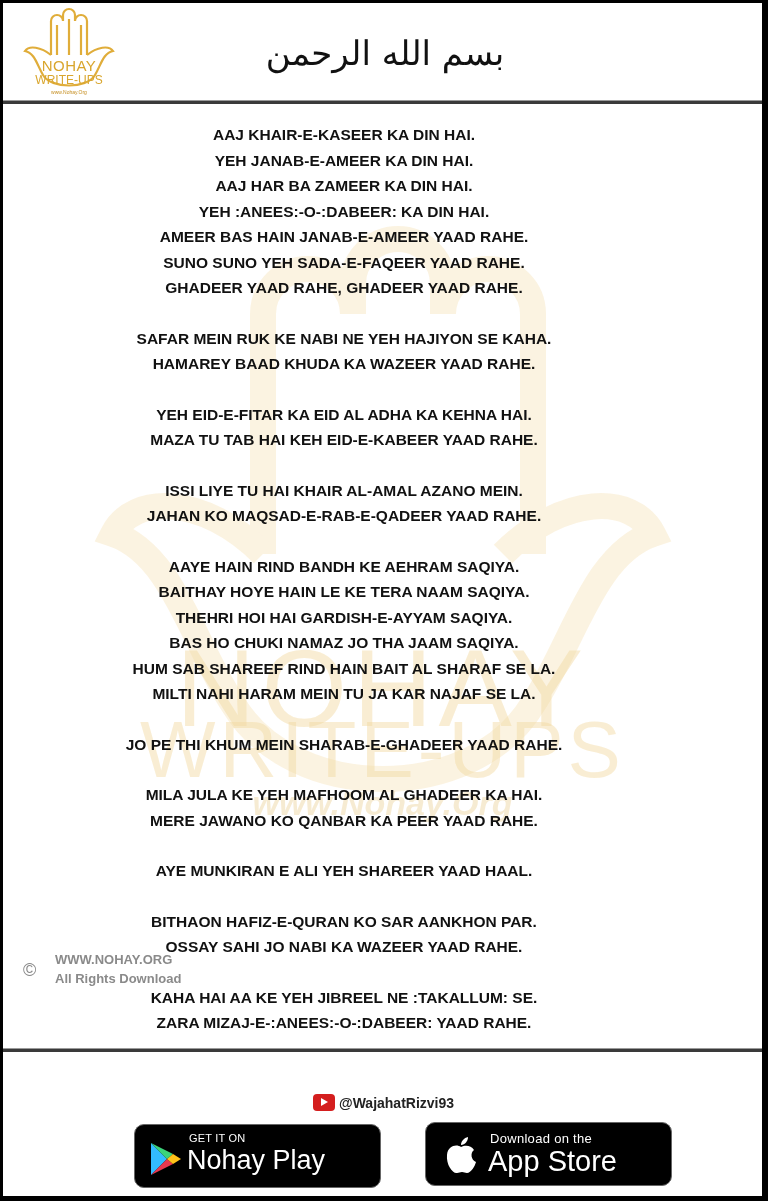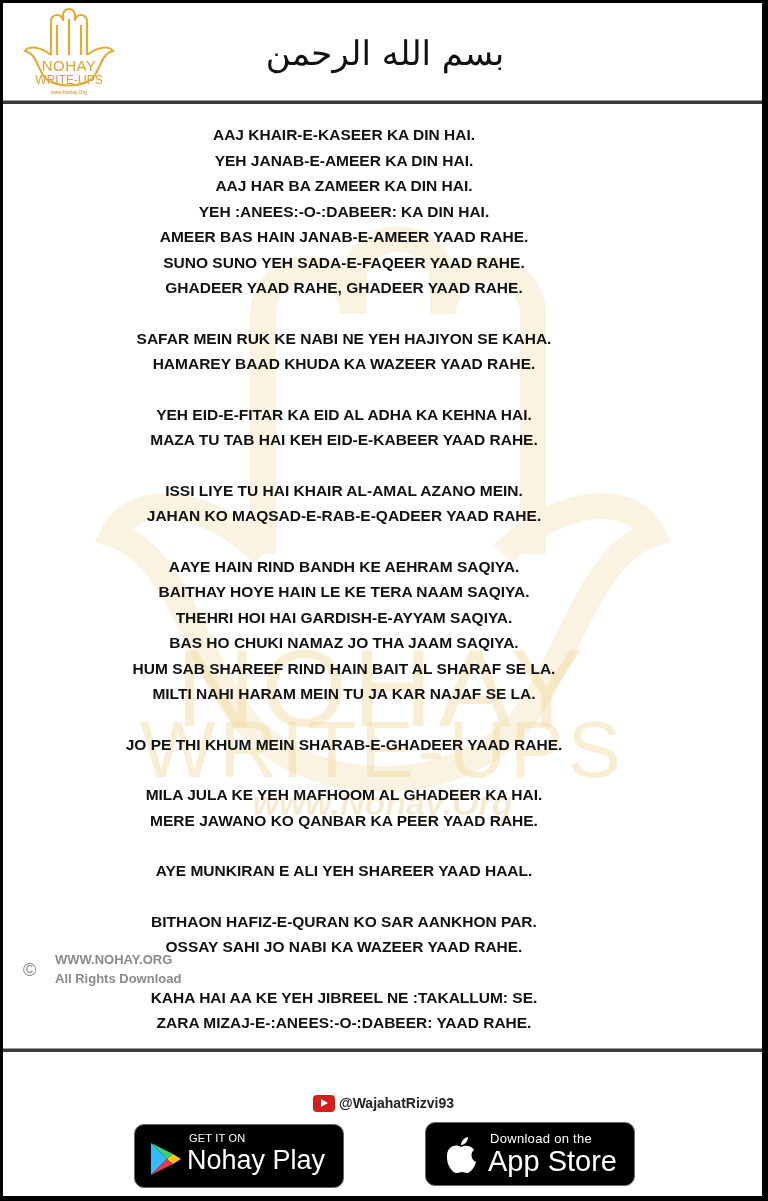--- a/index.html
+++ b/index.html
@@ -68,35 +68,36 @@
   }
   .copyright .c-url { position: absolute; left: 32px; top: 0; font-size: 13px; font-weight: bold; }
   .copyright .c-rights { position: absolute; left: 32px; top: 19px; font-size: 13px; font-weight: bold; }
   
   .footer {
     position: absolute; left: 0; top: 1049px; width: 759px; height: 144px;
     background: #fff;
   }
   .yt {
     position: absolute; left: 310px; top: 37px; height: 22px;
-    display: flex; align-items: flex-start; gap: 4px; margin-top: 6px;
+    display: flex; align-items: flex-end; gap: 4px;
   }
   .yt-icon {
     width: 22px; height: 17px; background: #d41e1e; border-radius: 4px;
     position: relative;
   }
   .yt-icon::after {
     content: ""; position: absolute; left: 8px; top: 4px;
     border-left: 7px solid #fff; border-top: 4.5px solid transparent; border-bottom: 4.5px solid transparent;
   }
   .yt-handle { font-family: "Liberation Sans", sans-serif; font-size: 14px; font-weight: bold; color: #222; }
   .store-btn {
     position: absolute; background: #000; border-radius: 10px;
     border: 1px solid #666; color: #fff;
     font-family: "Liberation Sans", sans-serif;
+    padding-left: 37px;
   }
   .gp { left: 131px; top: 72px; width: 208px; height: 62px; }
   .as { left: 422px; top: 70px; width: 208px; height: 62px; }
   .gp .small { position: absolute; left: 54px; top: 7px; font-size: 11px; letter-spacing: 0.2px; }
   .gp .big { position: absolute; left: 52px; top: 20px; font-size: 27px; }
   .as .small { position: absolute; left: 64px; top: 8px; font-size: 13px; letter-spacing: 0.3px; }
   .as .big { position: absolute; left: 62px; top: 22px; font-size: 29px; }
   .gp-icon { position: absolute; left: 14px; top: 16px; width: 34px; height: 36px; }
   .apple-icon { position: absolute; left: 16px; top: 10px; width: 38px; height: 42px; }
 </style>

